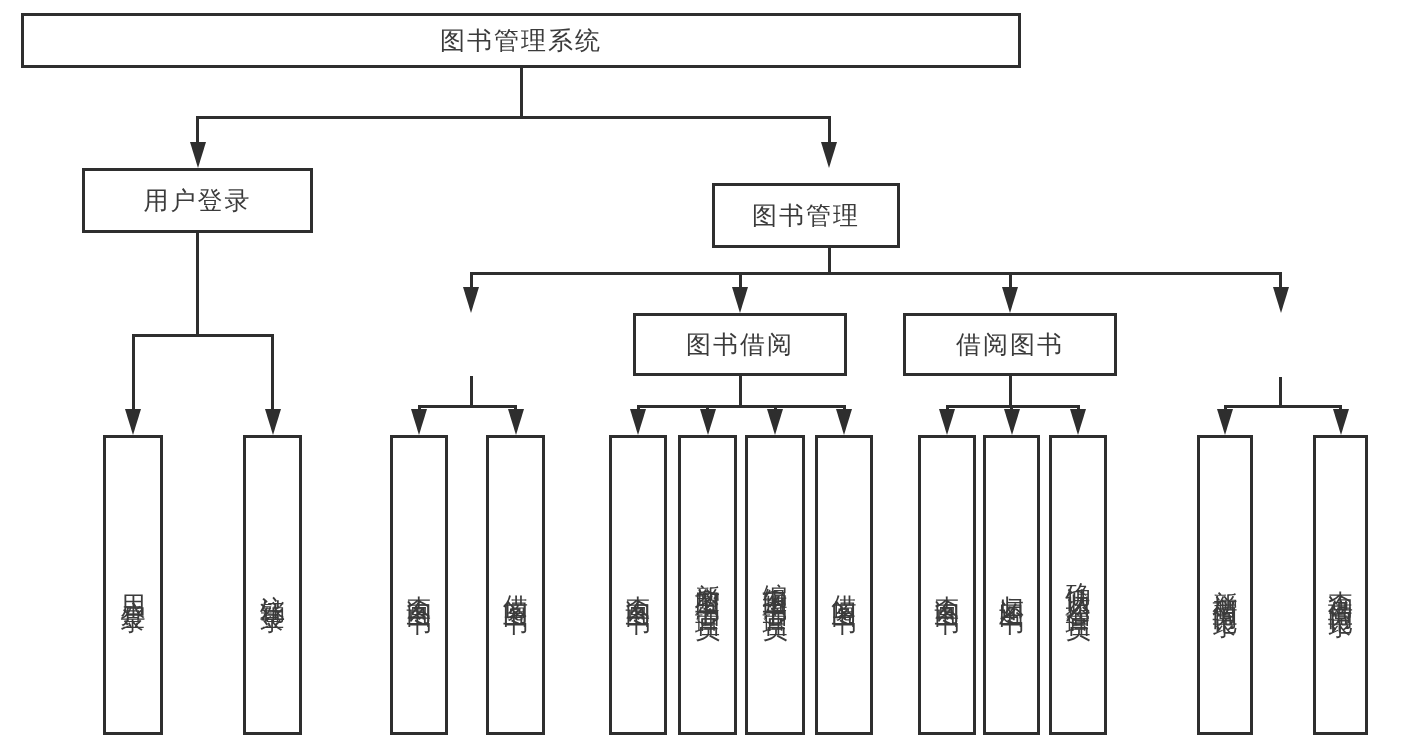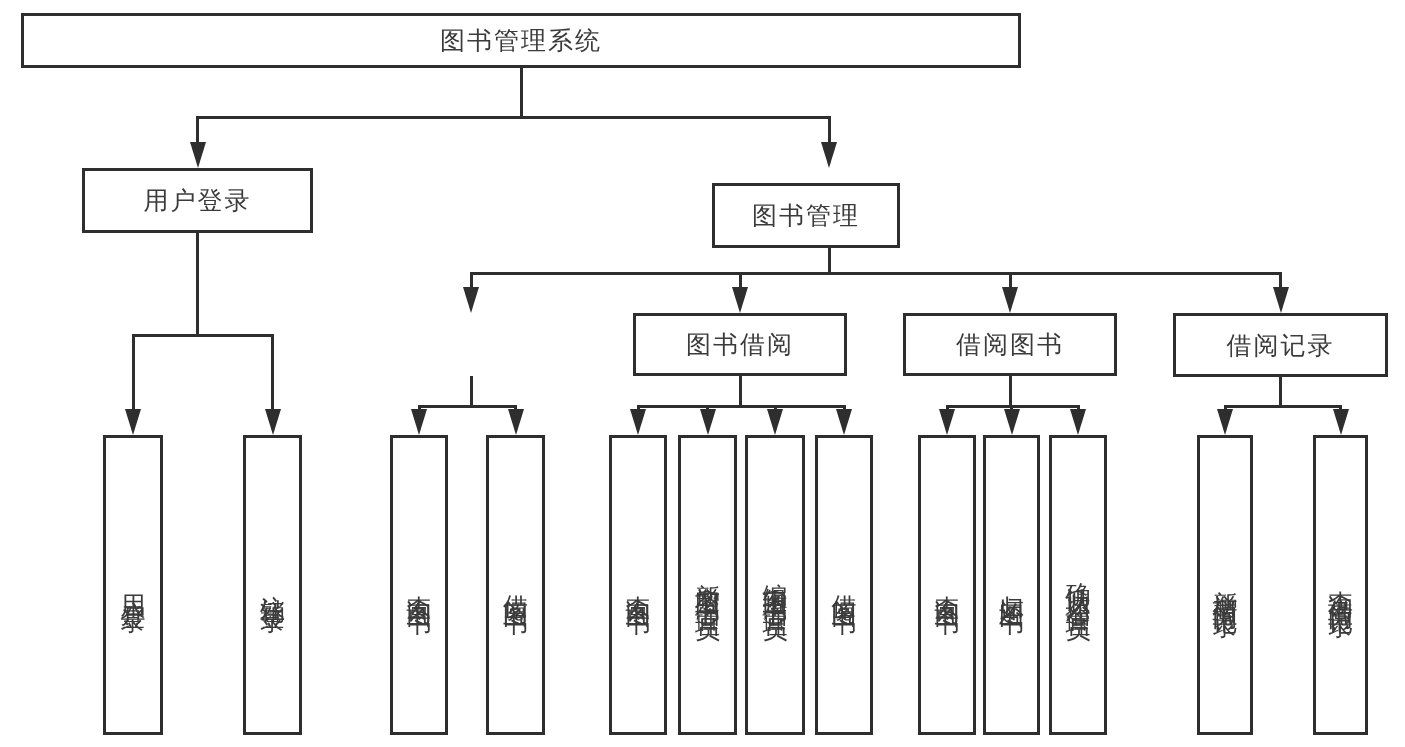--- a/index.html
+++ b/index.html
@@ -52,23 +52,20 @@
       <span class="label">用户登录</span>
     </div>
     <div class="node h" style="left: 712px; top: 183px; width: 188px; height: 65px; align-items: center;">
       <span class="label">图书管理</span>
     </div>
     <div class="node h" style="left: 633px; top: 313px; width: 214px; height: 63px;">
       <span class="label">图书借阅</span>
     </div>
     <div class="node h" style="left: 903px; top: 313px; width: 214px; height: 63px;">
       <span class="label">借阅图书</span>
-    </div>
-    <div class="node h" style="left: 1173px; top: 313px; width: 215px; height: 64px;">
-      <span class="label">借阅记录</span>
     </div>
     <div class="node v" style="left: 103px; top: 435px; width: 60px; height: 300px;">
       <span class="label">用户登录</span>
     </div>
     <div class="node v" style="left: 243px; top: 435px; width: 59px; height: 300px;">
       <span class="label">注销登录</span>
     </div>
     <div class="node v" style="left: 390px; top: 435px; width: 58px; height: 300px;">
       <span class="label">查询图书</span>
     </div>

